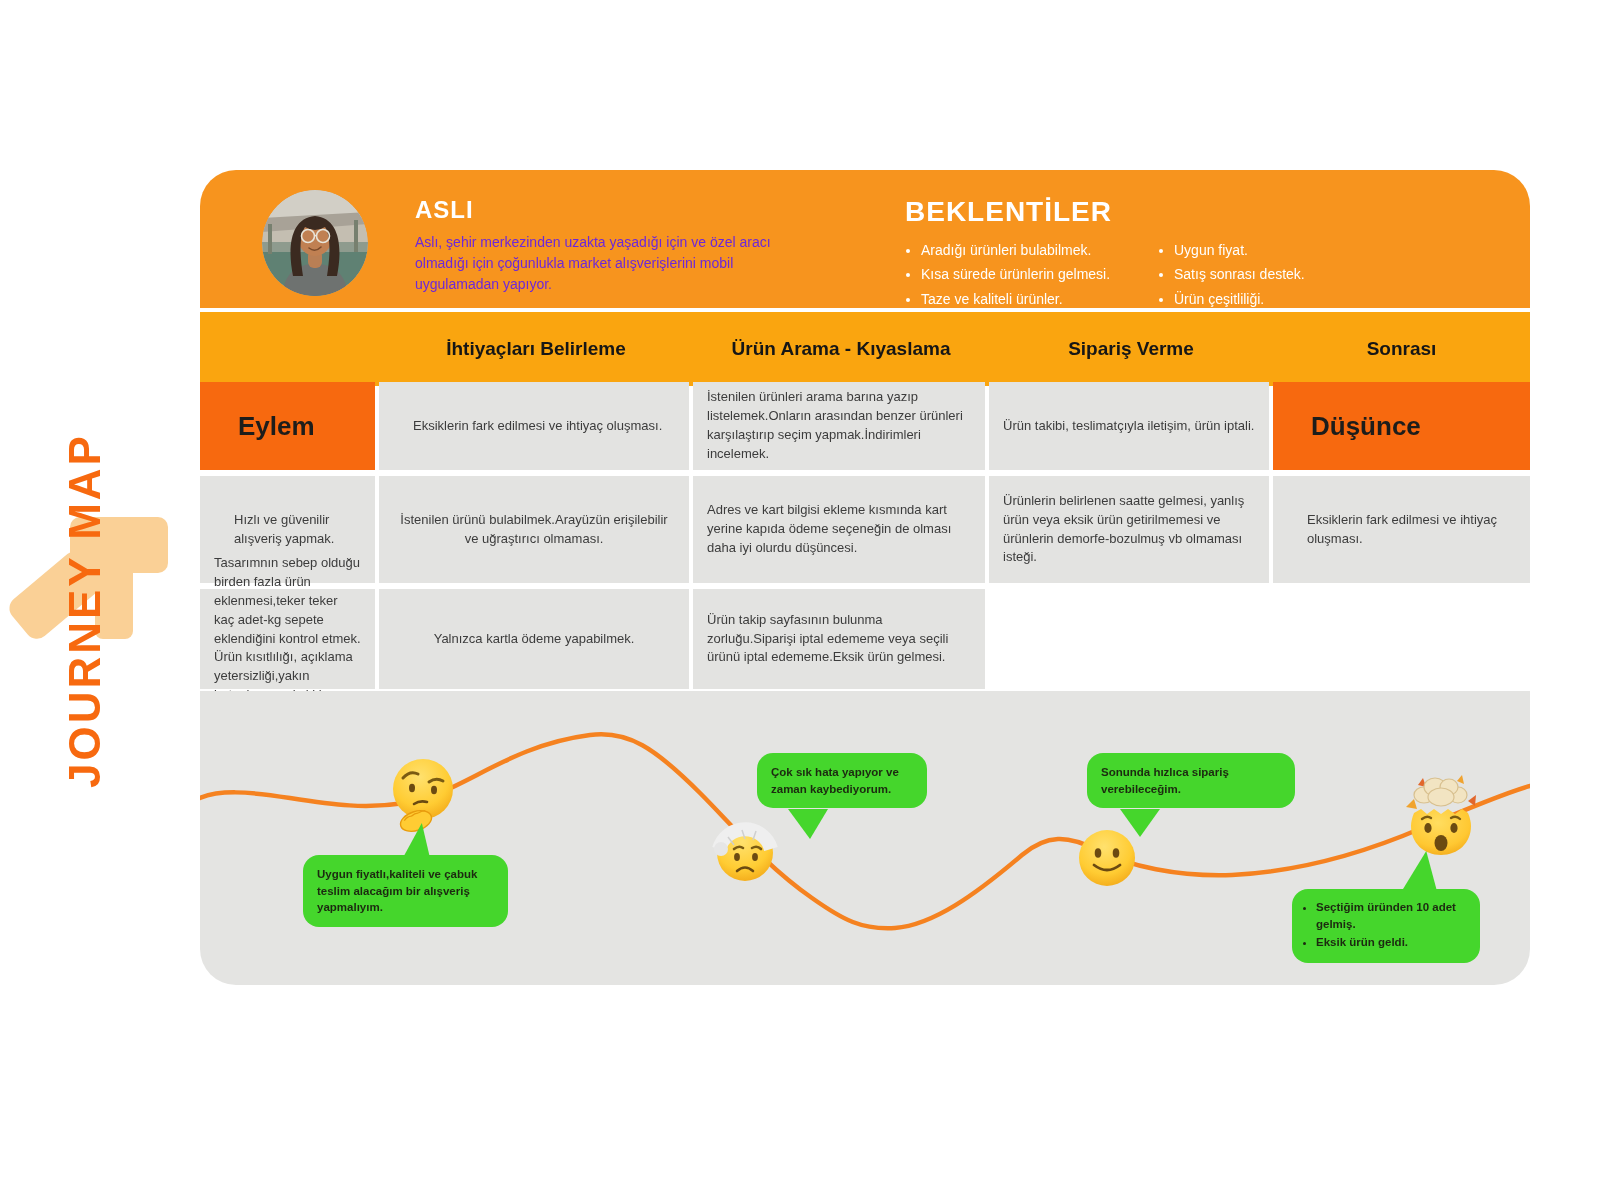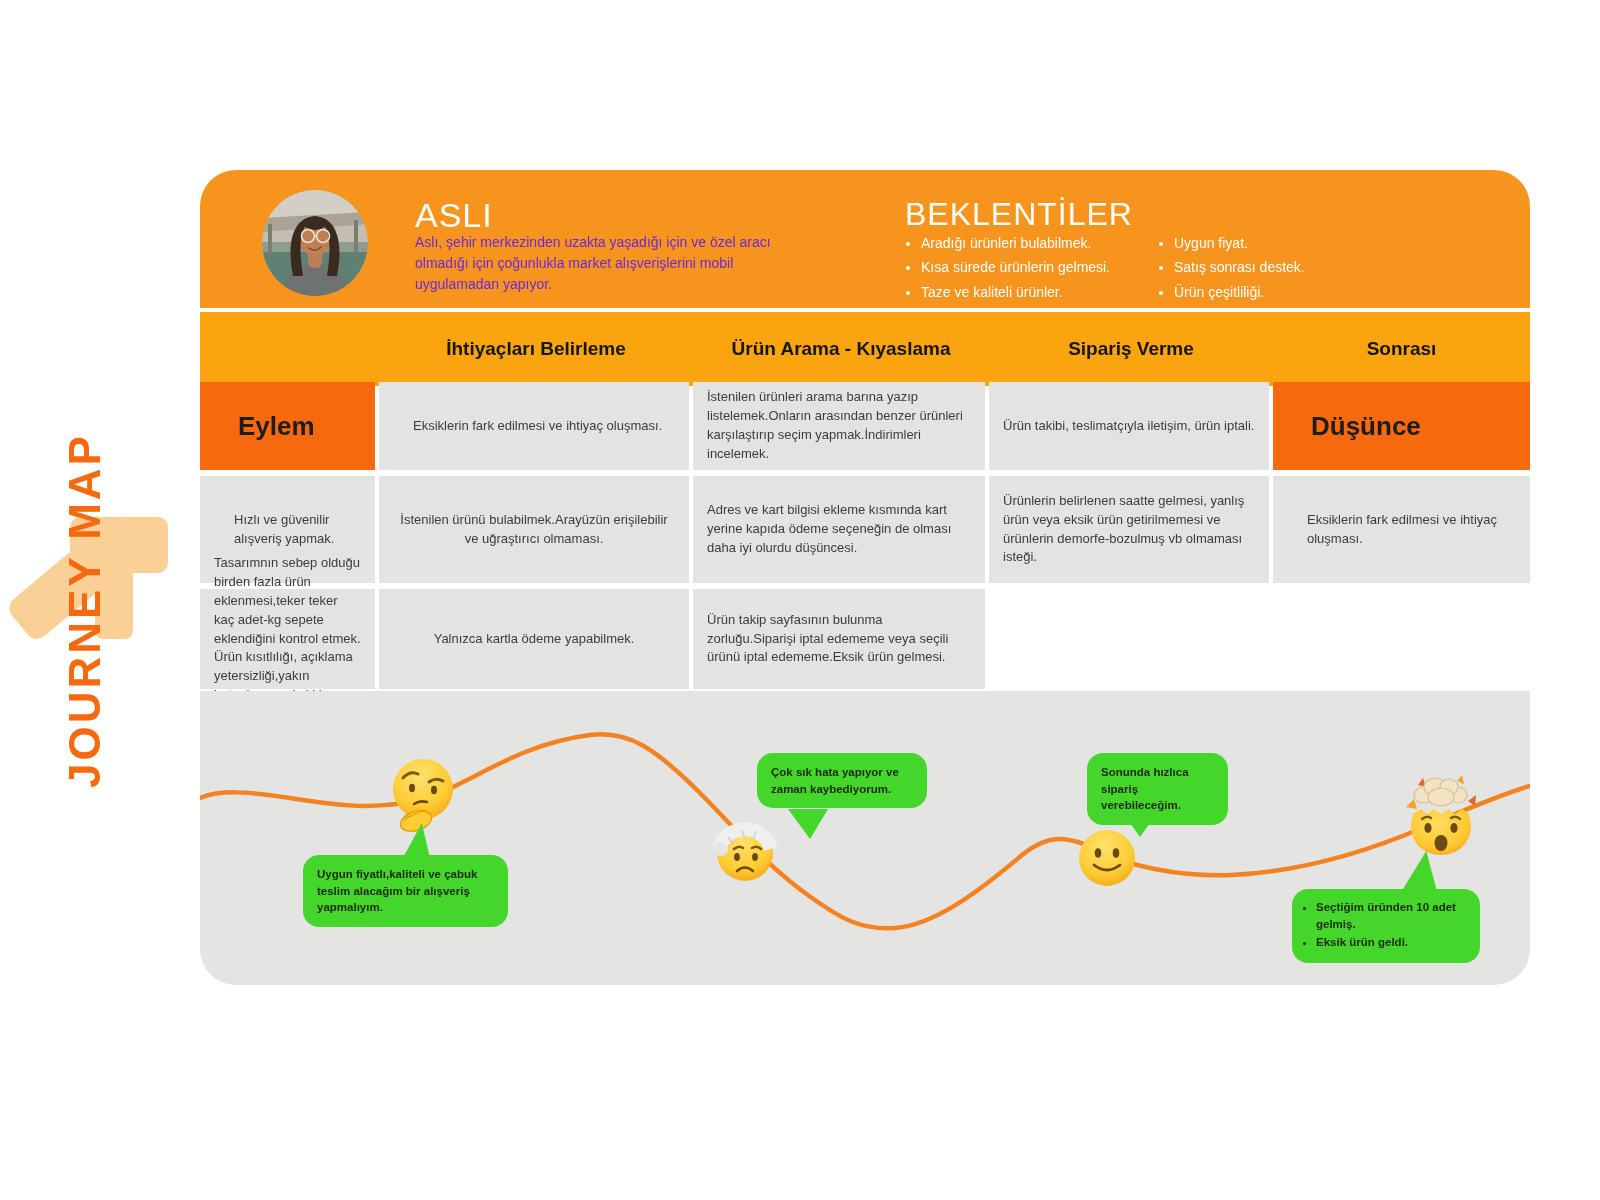--- a/index.html
+++ b/index.html
@@ -12,24 +12,24 @@
   .n4-v{left:95px;top:517px;width:38px;height:122px;border-radius:8px;}
   .n4-d{left:9px;top:571px;width:94px;height:48px;border-radius:12px;transform:rotate(-40deg);}
   .side-title{position:absolute;left:60px;top:368px;height:420px;
       writing-mode:vertical-rl;transform:rotate(180deg);
       font-size:44px;font-weight:bold;color:#F7690F;letter-spacing:3px;white-space:nowrap;}
 
   
   .card-header{position:absolute;left:200px;top:170px;width:1330px;height:138px;
       background:#F7941E;border-radius:36px 36px 0 0;}
   .avatar{position:absolute;left:262px;top:190px;width:106px;height:106px;border-radius:50%;overflow:hidden;}
-  .persona-name{position:absolute;left:415px;top:196px;color:#ffffff;font-size:34px;font-weight:normal;letter-spacing:1px;}
+  .persona-name{position:absolute;left:415px;top:196px;color:#ffffff;font-size:24px;font-weight:bold;letter-spacing:1px;}
   .persona-desc{position:absolute;left:415px;top:232px;width:372px;color:#6d28d9;font-size:14px;line-height:1.5;}
-  .exp-title{position:absolute;left:905px;top:196px;color:#ffffff;font-size:32px;font-weight:normal;letter-spacing:1px;}
-  .exp-list{position:absolute;top:233px;margin:0;padding:0 0 0 16px;color:#ffffff;font-size:14px;line-height:1.45;width:240px;}
+  .exp-title{position:absolute;left:905px;top:196px;color:#ffffff;font-size:28px;font-weight:bold;letter-spacing:1px;}
+  .exp-list{position:absolute;top:240px;margin:0;padding:0 0 0 16px;color:#ffffff;font-size:14px;line-height:1.45;width:240px;}
   .exp-list li{margin:0 0 4px 0;}
   .exp-1{left:905px;} .exp-2{left:1158px;}
 
   
   .stage-band{position:absolute;left:200px;top:312px;width:1330px;height:74px;background:#FAA50F;
       display:grid;grid-template-columns:179px 314px 296px 284px 257px;align-items:center;}
   .stage-band .stage{justify-self:center;font-size:19px;font-weight:bold;color:#161616;}
 
   
   .table{position:absolute;left:200px;top:382px;width:1330px;display:grid;
@@ -49,21 +49,21 @@
   .emoji{position:absolute;}
   .bubble{position:absolute;background:#45D62C;border-radius:16px;color:#1c2a10;
       font-size:11.5px;font-weight:bold;line-height:1.45;padding:11px 14px;box-sizing:border-box;}
   .tail{position:absolute;background:#45D62C;}
   .t-up1{left:196px;top:132px;width:38px;height:44px;clip-path:polygon(5% 100%,95% 100%,68% 0%);}
   .t-dn2{left:588px;top:118px;width:40px;height:30px;clip-path:polygon(0 0,100% 0,55% 100%);}
   .t-dn3{left:920px;top:118px;width:40px;height:28px;clip-path:polygon(0 0,100% 0,50% 100%);}
   .t-up4{left:1196px;top:160px;width:42px;height:44px;clip-path:polygon(8% 100%,100% 100%,72% 0%);}
   .b1{left:103px;top:164px;width:205px;}
   .b2{left:557px;top:62px;width:170px;}
-  .b3{left:887px;top:62px;width:141px;}
+  .b3{left:887px;top:62px;width:208px;}
   .b4{left:1092px;top:198px;width:188px;padding:10px 10px 10px 8px;}
   .b4 ul{margin:0;padding:0 0 0 16px;}
   .b4 li{margin:0 0 2px 0;}
 </style>
 </head>
 <body>
 
 <div id="canvas">
 
   <div class="n4 n4-d"></div>

